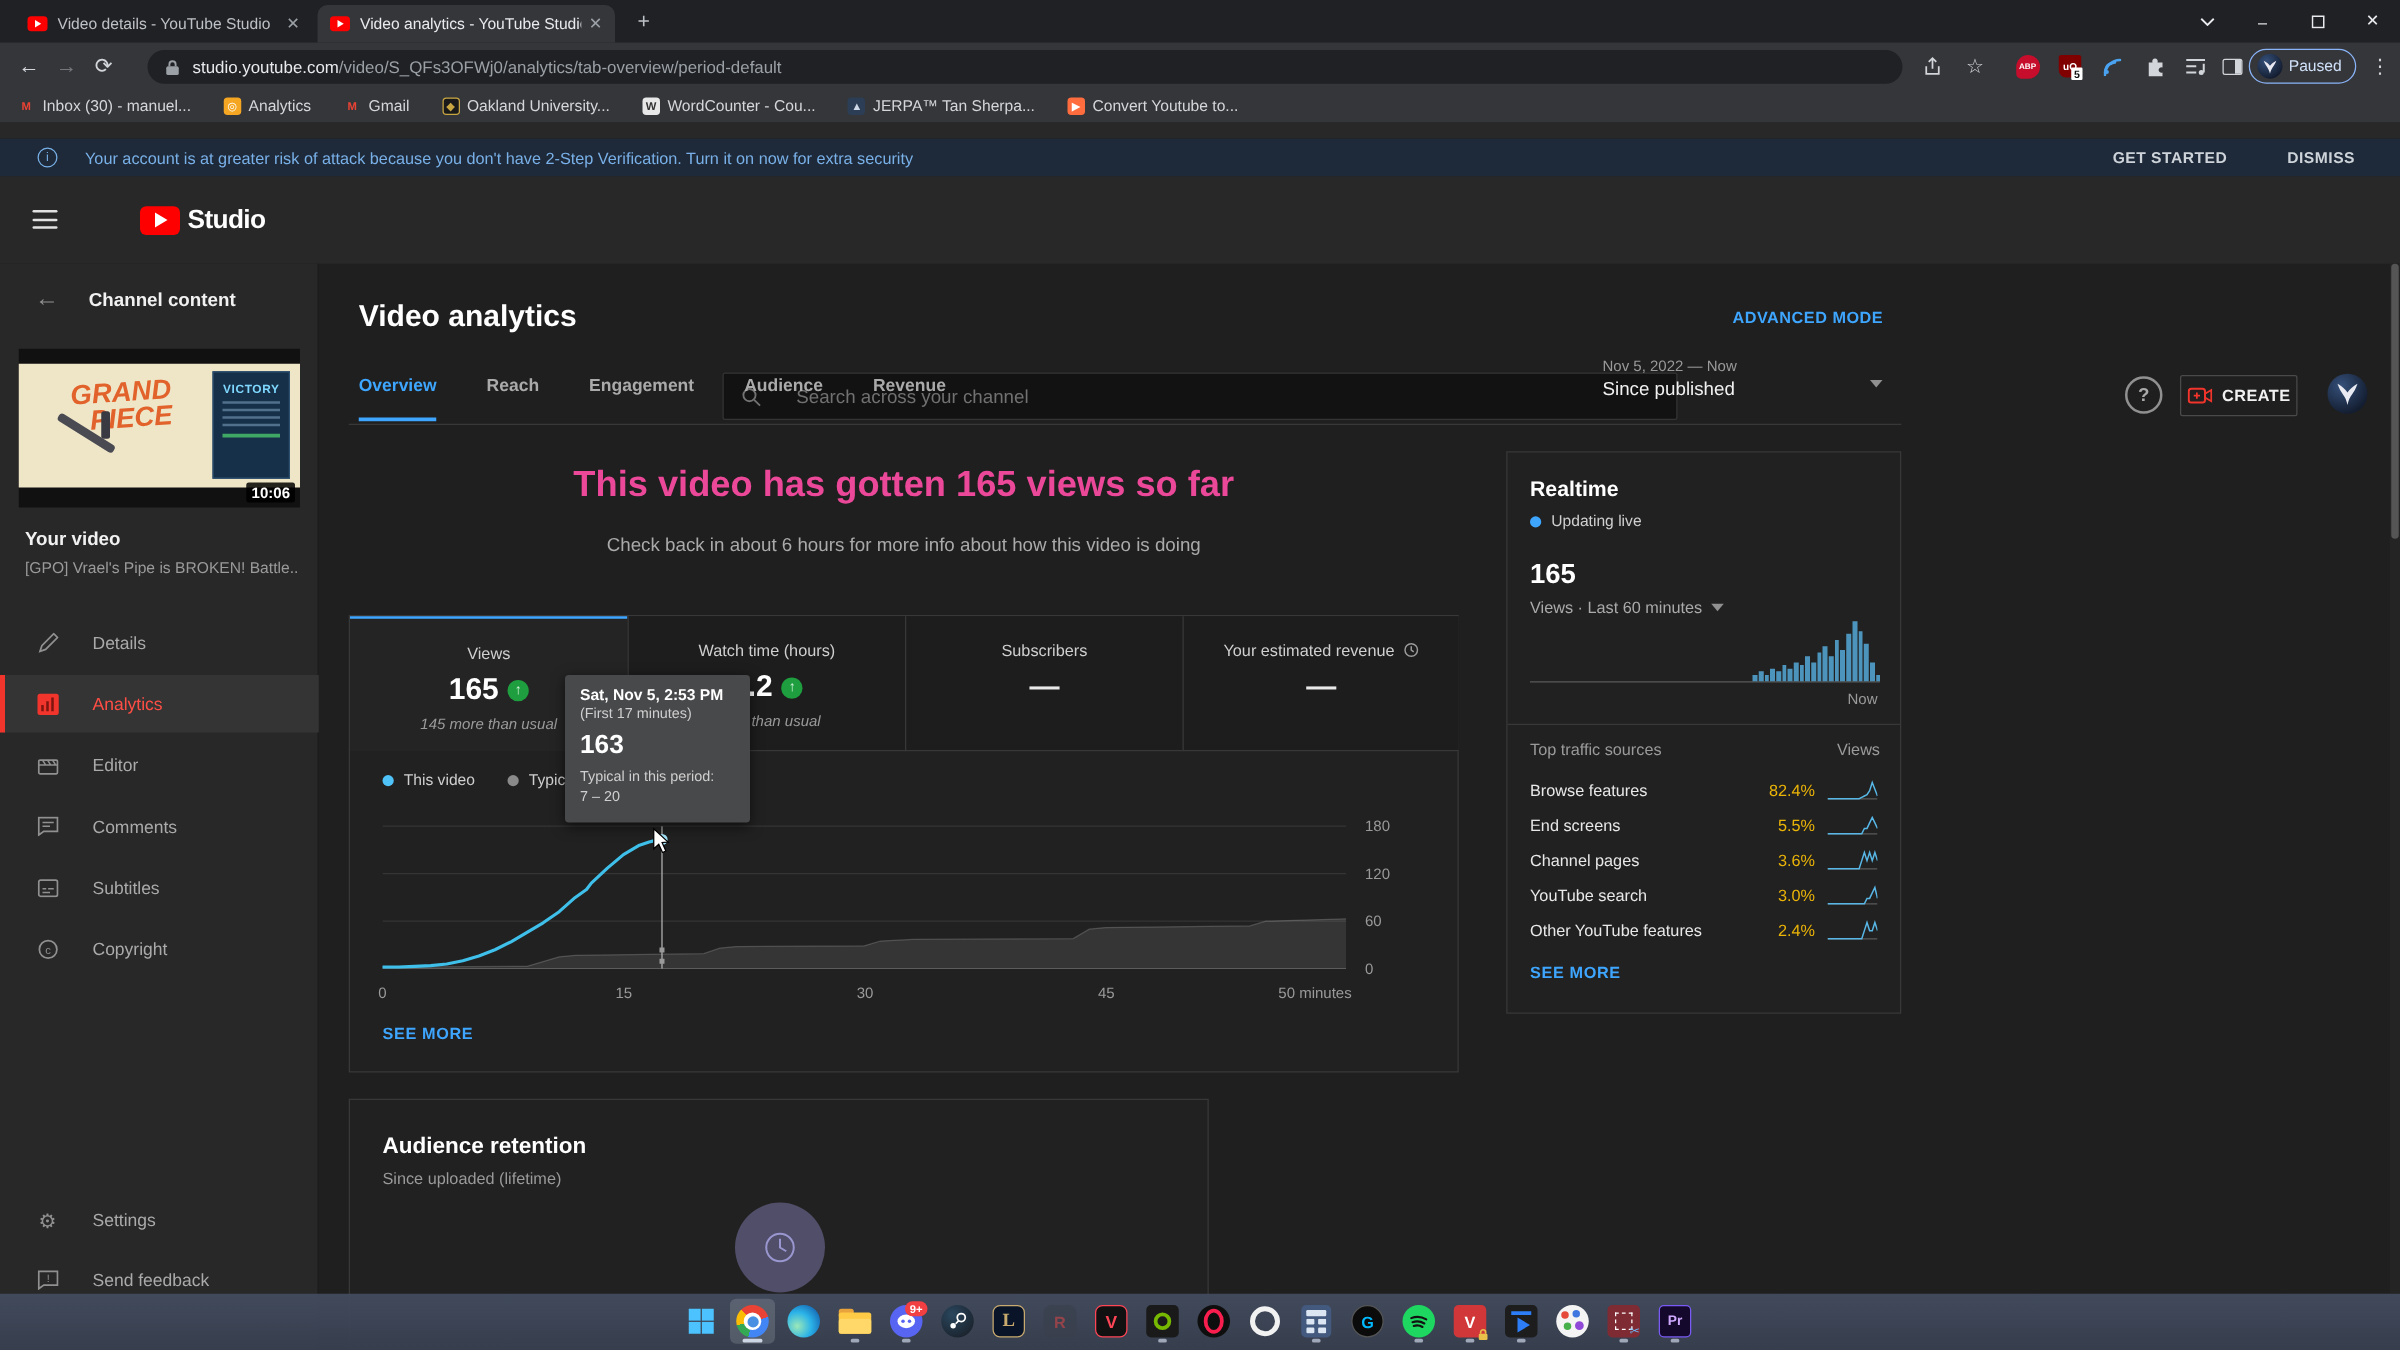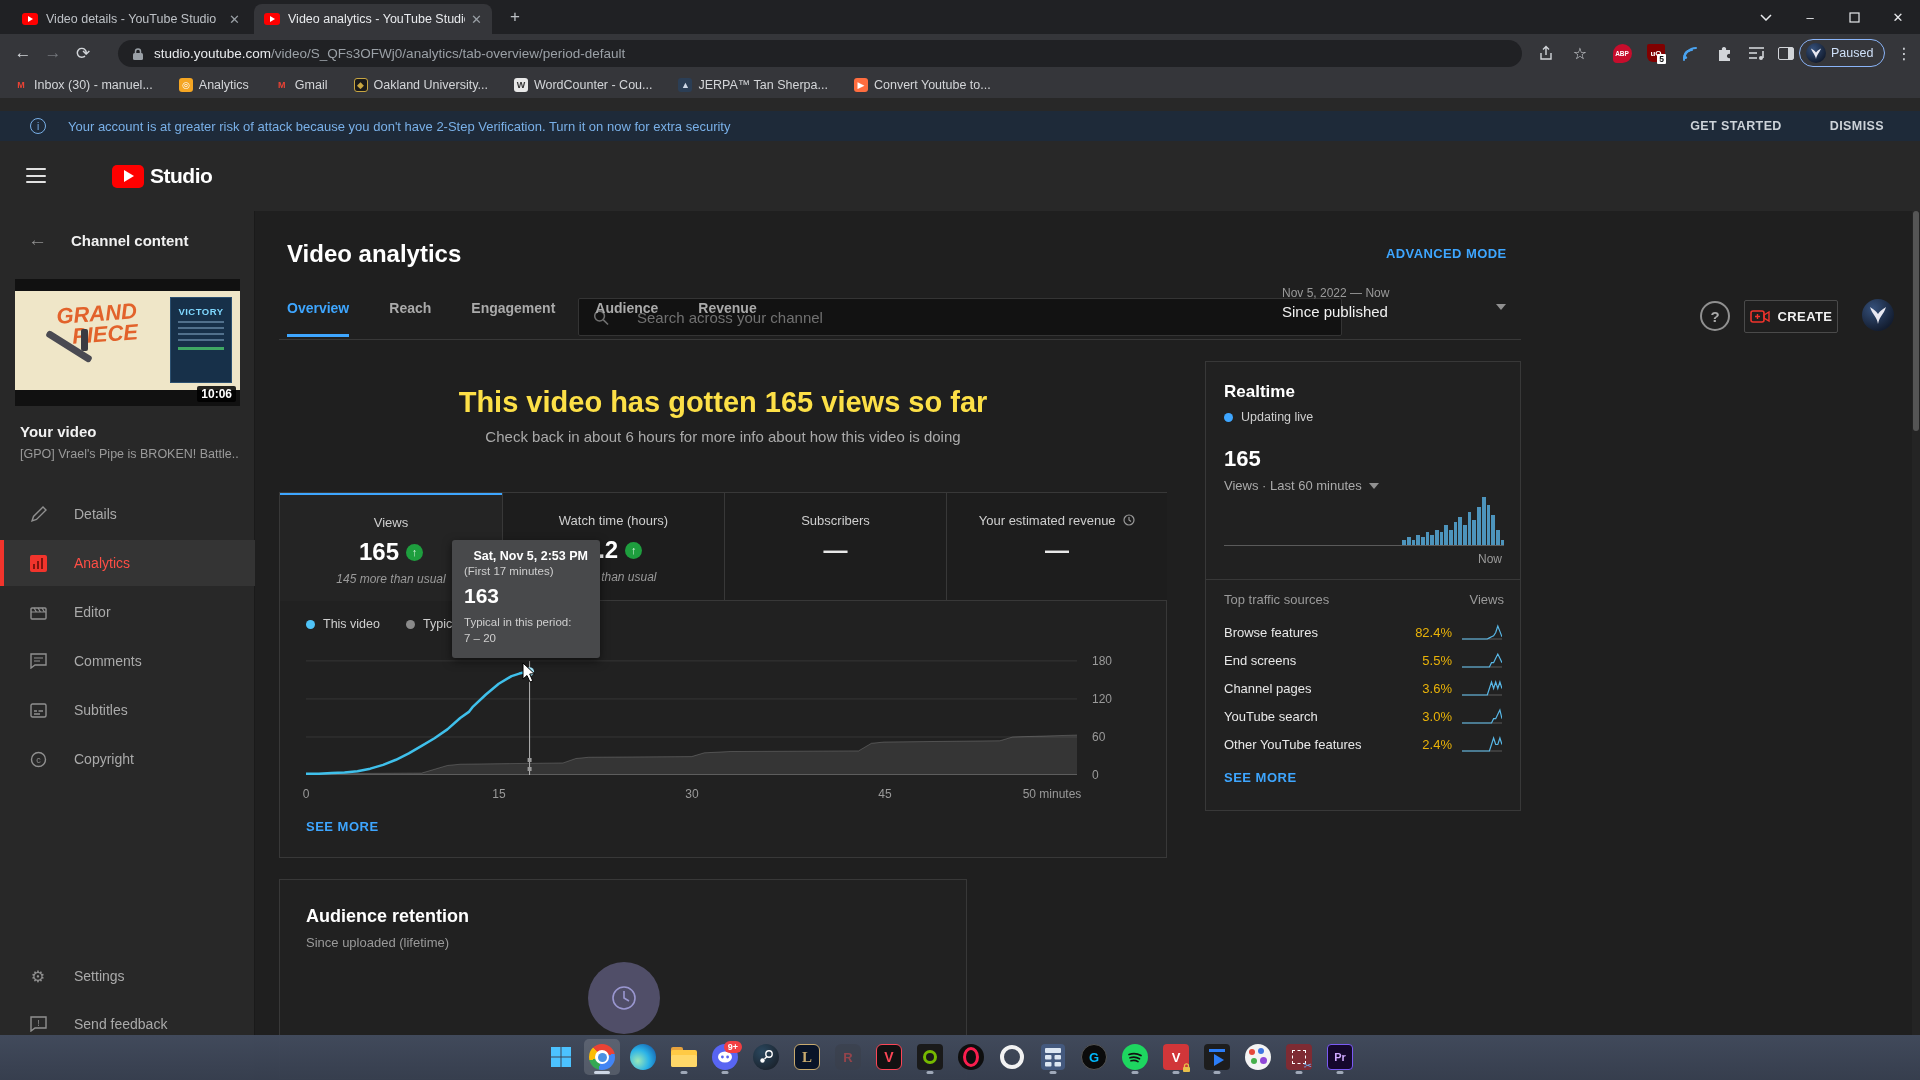--- a/index.html
+++ b/index.html
@@ -80,21 +80,21 @@
   #page-title { position:absolute; left:287px; top:240px; color:#fff; font-size:24px; font-weight:bold; }
   #advanced-mode { position:absolute; left:1386px; top:246px; color:#3ea6ff; font-size:13px; font-weight:bold; letter-spacing:.4px; }
   #mtabs { position:absolute; left:287px; top:300px; display:flex; gap:40px; }
   .mtab { color:#aaa; font-size:14px; font-weight:bold; padding-bottom:18px; }
   .mtab.on { color:#3ea6ff; border-bottom:3px solid #3ea6ff; }
   #mtab-divider { position:absolute; left:279px; top:339px; width:1242px; height:1px; background:#383838; }
   #datefilter { position:absolute; left:1282px; top:286px; width:224px; }
   #datefilter .rng { color:#9a9a9a; font-size:12px; }
   #datefilter .lbl { color:#f1f1f1; font-size:15px; margin-top:3px; }
   #datefilter .tri { position:absolute; right:0; top:18px; border-left:5px solid transparent; border-right:5px solid transparent; border-top:6px solid #909090; }
-  #headline { position:absolute; left:279px; top:386px; width:888px; text-align:center; color:#fde047; font-size:29px; font-weight:bold; }
+  #headline { position:absolute; left:279px; top:372px; width:888px; text-align:center; color:#ec4899; font-size:29px; font-weight:bold; }
   #subhead { position:absolute; left:279px; top:428px; width:888px; text-align:center; color:#aaa; font-size:15px; }
 
   
   #acard { position:absolute; left:279px; top:492px; width:888px; height:366px; background:#212121; border:1px solid #383838; }
   .mcard { position:absolute; top:0; height:108px; width:222px; text-align:center; background:#1d1d1d; border-left:1px solid #383838; border-bottom:1px solid #383838; }
   .mcard:first-child { border-left:none; }
   .mcard.on { background:#242424; border-top:2px solid #3ea6ff; border-bottom:none; }
   .mcard .lb { margin-top:20px; color:#cfcfcf; font-size:13px; }
   .mcard .val { margin-top:8px; color:#fff; font-size:24px; font-weight:bold; display:flex; align-items:center; justify-content:center; gap:7px; }
   .mcard .dash { color:#e8e8e8; }
@@ -103,21 +103,21 @@
   #legend { position:absolute; left:26px; top:124px; display:flex; gap:26px; align-items:center; }
   .lg { display:flex; align-items:center; gap:8px; color:#cfcfcf; font-size:12.5px; }
   .lg i { width:9px; height:9px; border-radius:50%; }
   #overview-plot { position:absolute; left:26px; top:166px; width:771px; height:116px; }
   .xtick { position:absolute; transform:translateX(-50%); color:#9a9a9a; font-size:12px; }
   .ytick { position:absolute; color:#9a9a9a; font-size:12px; }
   #see-more-main { position:absolute; left:26px; top:326px; color:#3ea6ff; font-size:13px; font-weight:bold; letter-spacing:.5px; }
 
   
   #tooltip { position:absolute; left:452px; top:540px; width:148px; height:118px; background:#48494b; border-radius:3px; box-shadow:0 3px 10px rgba(0,0,0,.55); padding:9px 12px; z-index:50; }
-  #tooltip .t1 { color:#fff; font-size:12.5px; font-weight:bold;text-align:right; }
+  #tooltip .t1 { color:#fff; font-size:12.5px; font-weight:bold; }
   #tooltip .t2 { color:#cfcfcf; font-size:11.5px; margin-top:2px; }
   #tooltip .t3 { color:#fff; font-size:21px; font-weight:bold; margin-top:7px; }
   #tooltip .t4 { color:#cfcfcf; font-size:11.5px; margin-top:7px; line-height:1.35; }
   #cursor-arrow { position:absolute; left:522px; top:662px; z-index:60; }
 
   
   #rcard { position:absolute; left:279px; top:879px; width:688px; height:200px; background:#212121; border:1px solid #383838; }
   #rcard .h { margin:26px 0 0 26px; color:#fff; font-size:18px; font-weight:bold; }
   #rcard .s { margin:8px 0 0 26px; color:#9a9a9a; font-size:13px; }
   #pending-clock { position:absolute; left:308px; top:82px; width:72px; height:72px; border-radius:50%; background:#504e68; display:flex; align-items:center; justify-content:center; }

